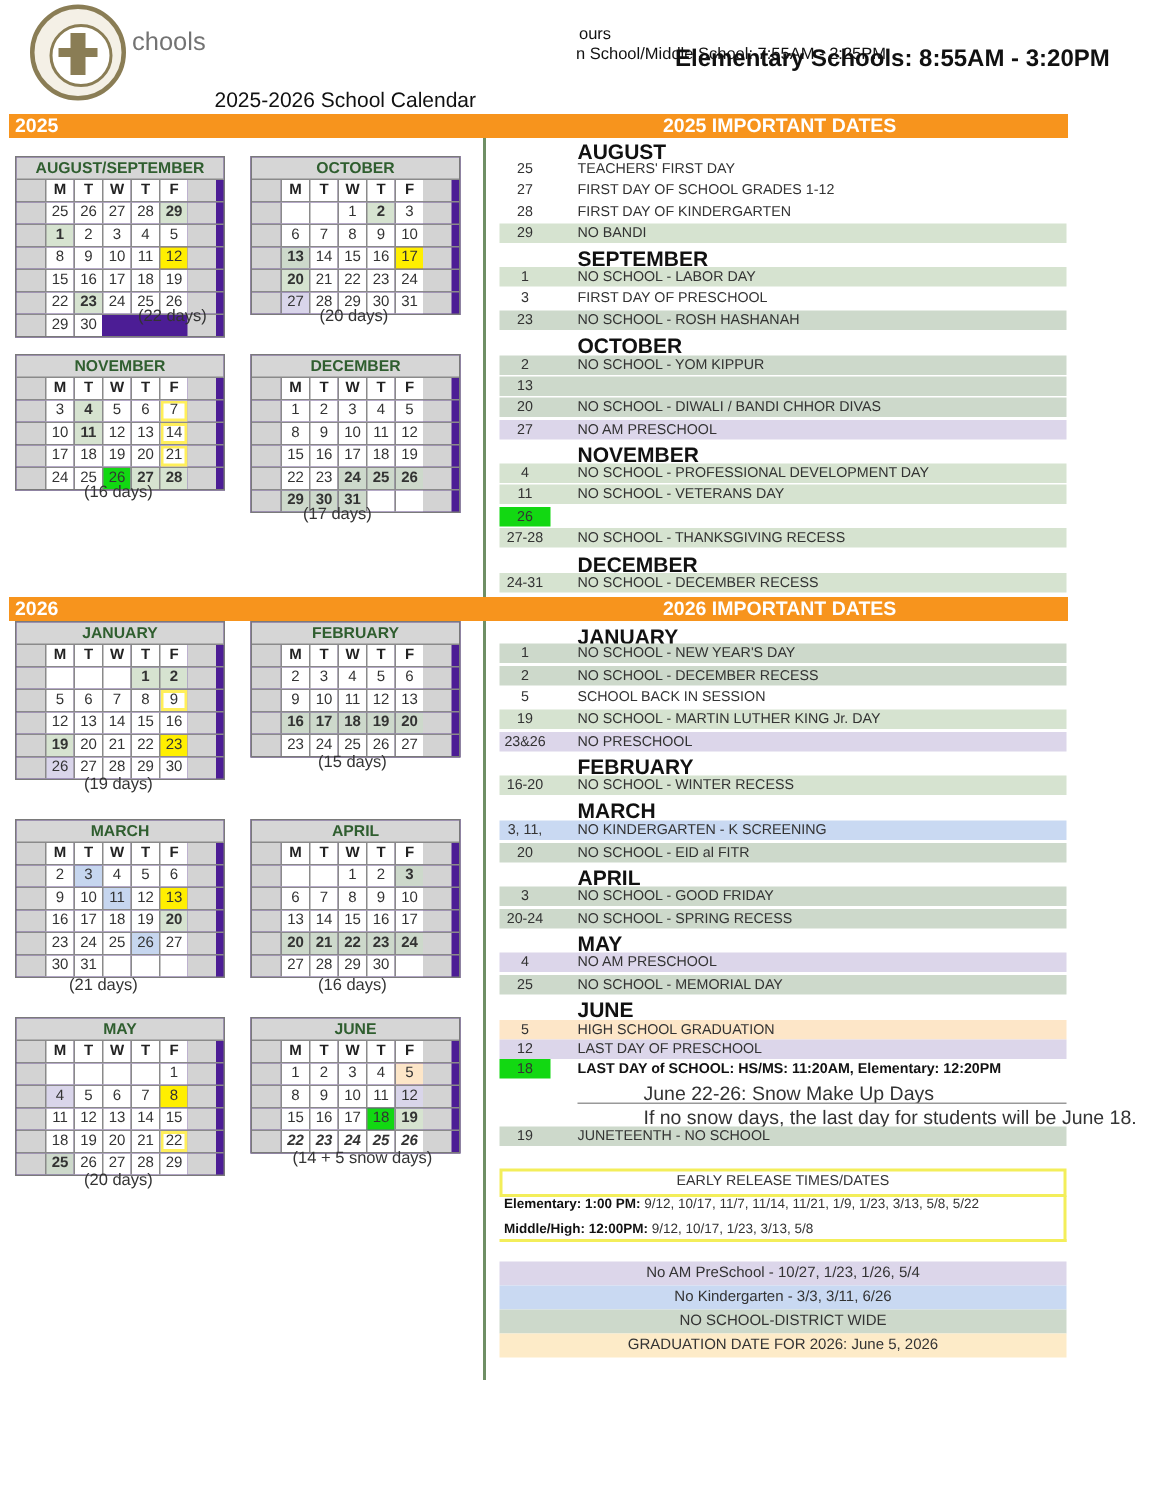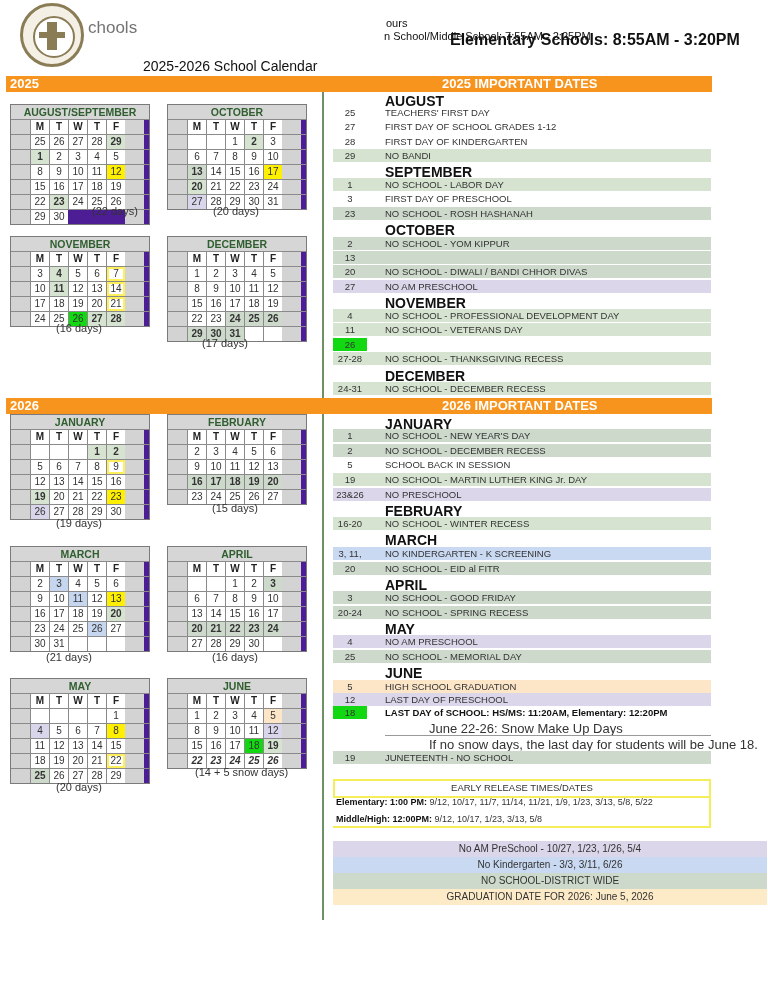--- a/index.html
+++ b/index.html
@@ -50,21 +50,21 @@
   .ev.bold .t { font-weight:bold; color:#111; }
   .ev .d.bg { background:#12d812; left:0; }
   .mh { position:absolute; left:385px; font-size:14px; font-weight:bold; color:#111; font-family:"Liberation Sans", sans-serif; }
   .note { position:absolute; left:385px; font-size:13px; color:#333; font-family:"Liberation Sans", sans-serif;margin-left:44px; }
   .uline { position:absolute; left:385px; width:326px; height:1px; background:#999; }
 
   .er-box { position:absolute; left:333px; width:378px; border:2px solid #f3ee5a; box-sizing:border-box; }
   .er-title { left:333px; top:780px; width:378px; height:16px; font-size:9.5px; text-align:center; line-height:16px; color:#333; font-family:"Liberation Sans", sans-serif; }
   .er-line { left:336px; font-size:9px; color:#333; white-space:nowrap; font-family:"Liberation Sans", sans-serif; }
   .er-line b { color:#111; }
-  .legend { position:absolute; left:333px; width:434px; height:16px; text-align:center; font-size:10px; line-height:16px; color:#333; font-family:"Liberation Sans", sans-serif; }
+  .legend { position:absolute; left:333px; width:378px; height:16px; text-align:center; font-size:10px; line-height:16px; color:#333; font-family:"Liberation Sans", sans-serif; }
 </style>
 </head>
 <body>
 
 <div class="abs logo">
   <div class="inner"></div>
   <div class="tower"></div>
   <div class="bar"></div>
 </div>
 <div class="abs school-name">chools</div>

